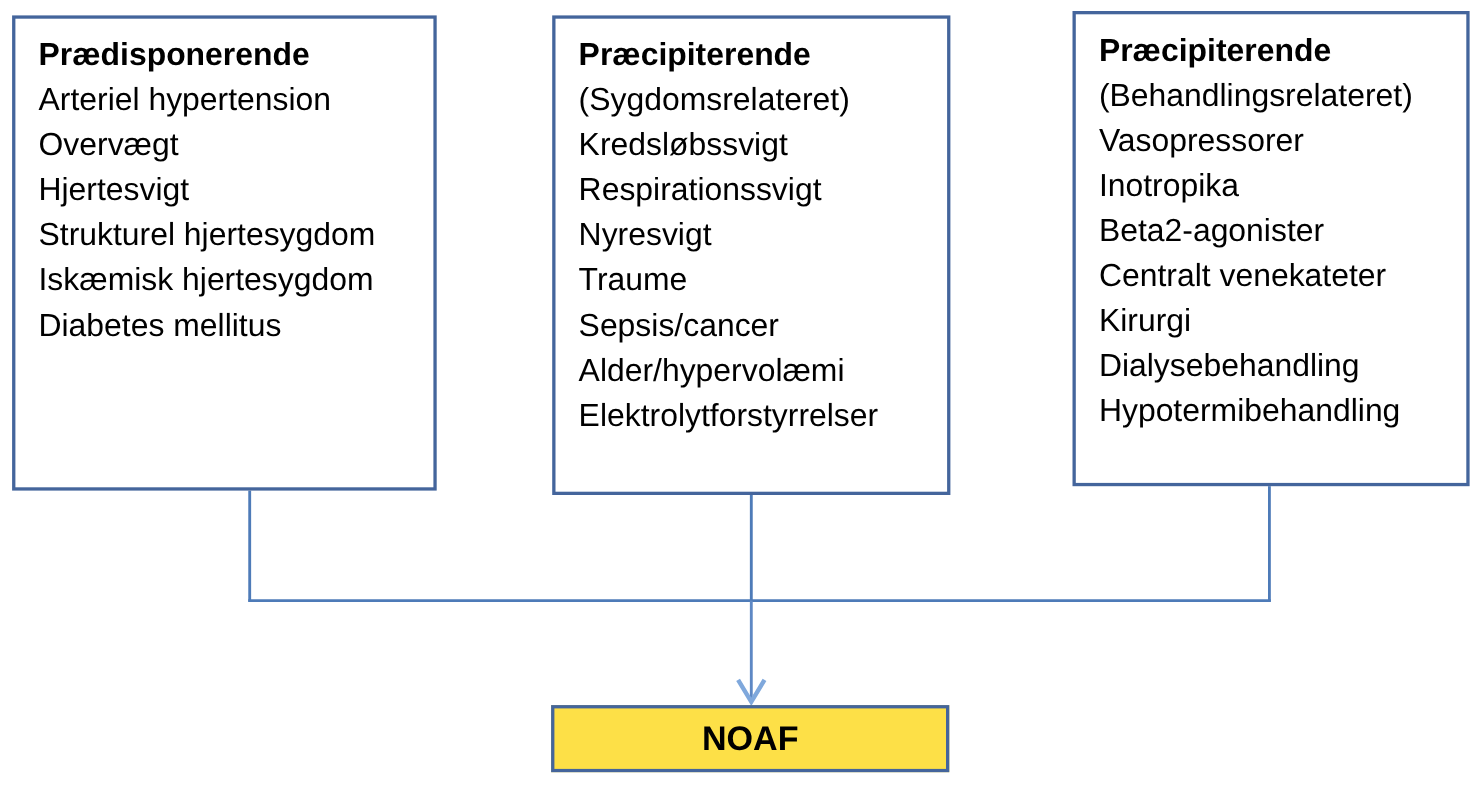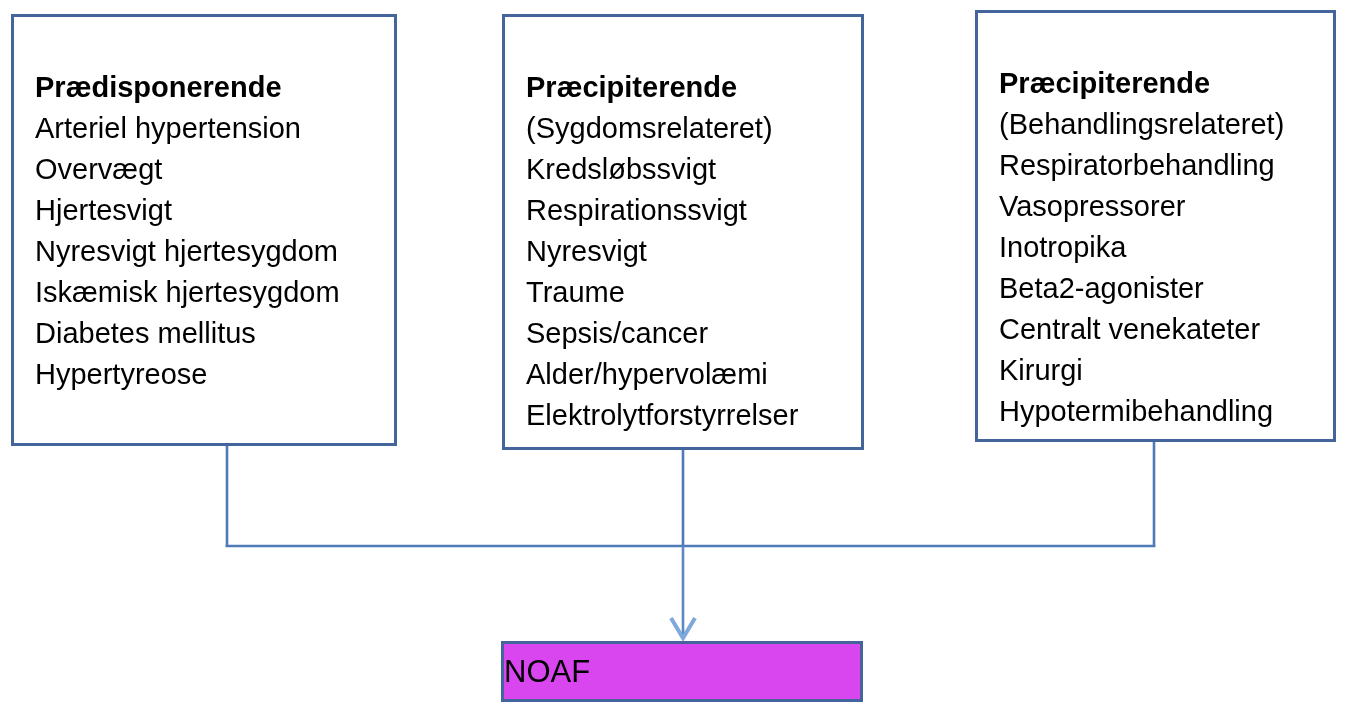--- a/index.html
+++ b/index.html
@@ -21,41 +21,40 @@
     box-sizing: border-box;
     background: #ffffff;
     border: 3px solid var(--box-border, #44659C);
     padding: 13px 6px 0 21px;
     font-size: 29px;
     line-height: 41px;
     white-space: nowrap;
   }
   .box-title {
     font-weight: bold;
-    margin-top: 37px;
   }
   .factor-item.sub-item {
     padding-left: 13px;
   }
   .sup {
     font-size: 0.62em;
     position: relative;
     top: -0.52em;
     letter-spacing: -1px;
   }
   .outcome-box {
     position: absolute;
     box-sizing: border-box;
-    background: #d946ef;
+    background: #fde047;
     border: 3px solid var(--box-border, #44659C);
     display: flex;
     align-items: center;
-    justify-content: flex-start;
+    justify-content: center;
     font-size: 31px;
-    font-weight: normal;
+    font-weight: bold;
   }
   svg.connectors {
     position: absolute;
     left: 0;
     top: 0;
     width: 1348px;
     height: 728px;
     pointer-events: none;
   }
   .connector-line {
@@ -85,47 +84,46 @@
     <line class="connector-line" x1="225.7" y1="546" x2="1155.3" y2="546"></line>
     <line class="connector-line arrow-stem" x1="683" y1="546" x2="683" y2="636"></line>
     <polyline class="arrowhead-line" points="671,618 683,638 695,618"></polyline>
   </svg>
 
   <div class="factor-box" style="left:11px; top:14px; width:386px; height:432px;">
     <div class="box-title">Prædisponerende</div>
     <div class="factor-item">Arteriel hypertension</div>
     <div class="factor-item">Overvægt</div>
     <div class="factor-item">Hjertesvigt</div>
-    <div class="factor-item">Nyresvigt hjertesygdom</div>
+    <div class="factor-item">Strukturel hjertesygdom</div>
     <div class="factor-item">Iskæmisk hjertesygdom</div>
     <div class="factor-item">Diabetes mellitus</div>
-    <div class="factor-item">Hypertyreose</div>
   </div>
 
   <div class="factor-box" style="left:502px; top:14px; width:362px; height:436px;">
     <div class="box-title">Præcipiterende</div>
     <div class="box-subtitle">(Sygdomsrelateret)</div>
     <div class="factor-item">Kredsløbssvigt</div>
     <div class="factor-item">Respirationssvigt</div>
     <div class="factor-item">Nyresvigt</div>
     <div class="factor-item">Traume</div>
     <div class="factor-item">Sepsis/cancer</div>
     <div class="factor-item">Alder/hypervolæmi</div>
     <div class="factor-item">Elektrolytforstyrrelser</div>
   </div>
 
   <div class="factor-box" style="left:975px; top:10px; width:361px; height:432px;">
     <div class="box-title">Præcipiterende</div>
     <div class="box-subtitle">(Behandlingsrelateret)</div>
-    <div class="factor-item">Respiratorbehandling</div>
     <div class="factor-item">Vasopressorer</div>
     <div class="factor-item">Inotropika</div>
     <div class="factor-item">Beta2-agonister</div>
     <div class="factor-item">Centralt venekateter</div>
     <div class="factor-item">Kirurgi</div>
+    <div class="factor-item">Dialysebehandling</div>
     <div class="factor-item">Hypotermibehandling</div>
   </div>
 
   <div class="outcome-box" style="left:501px; top:641px; width:362px; height:61px;">
     <span>NOAF</span>
   </div>
 
 </div>
 
 </body></html>

